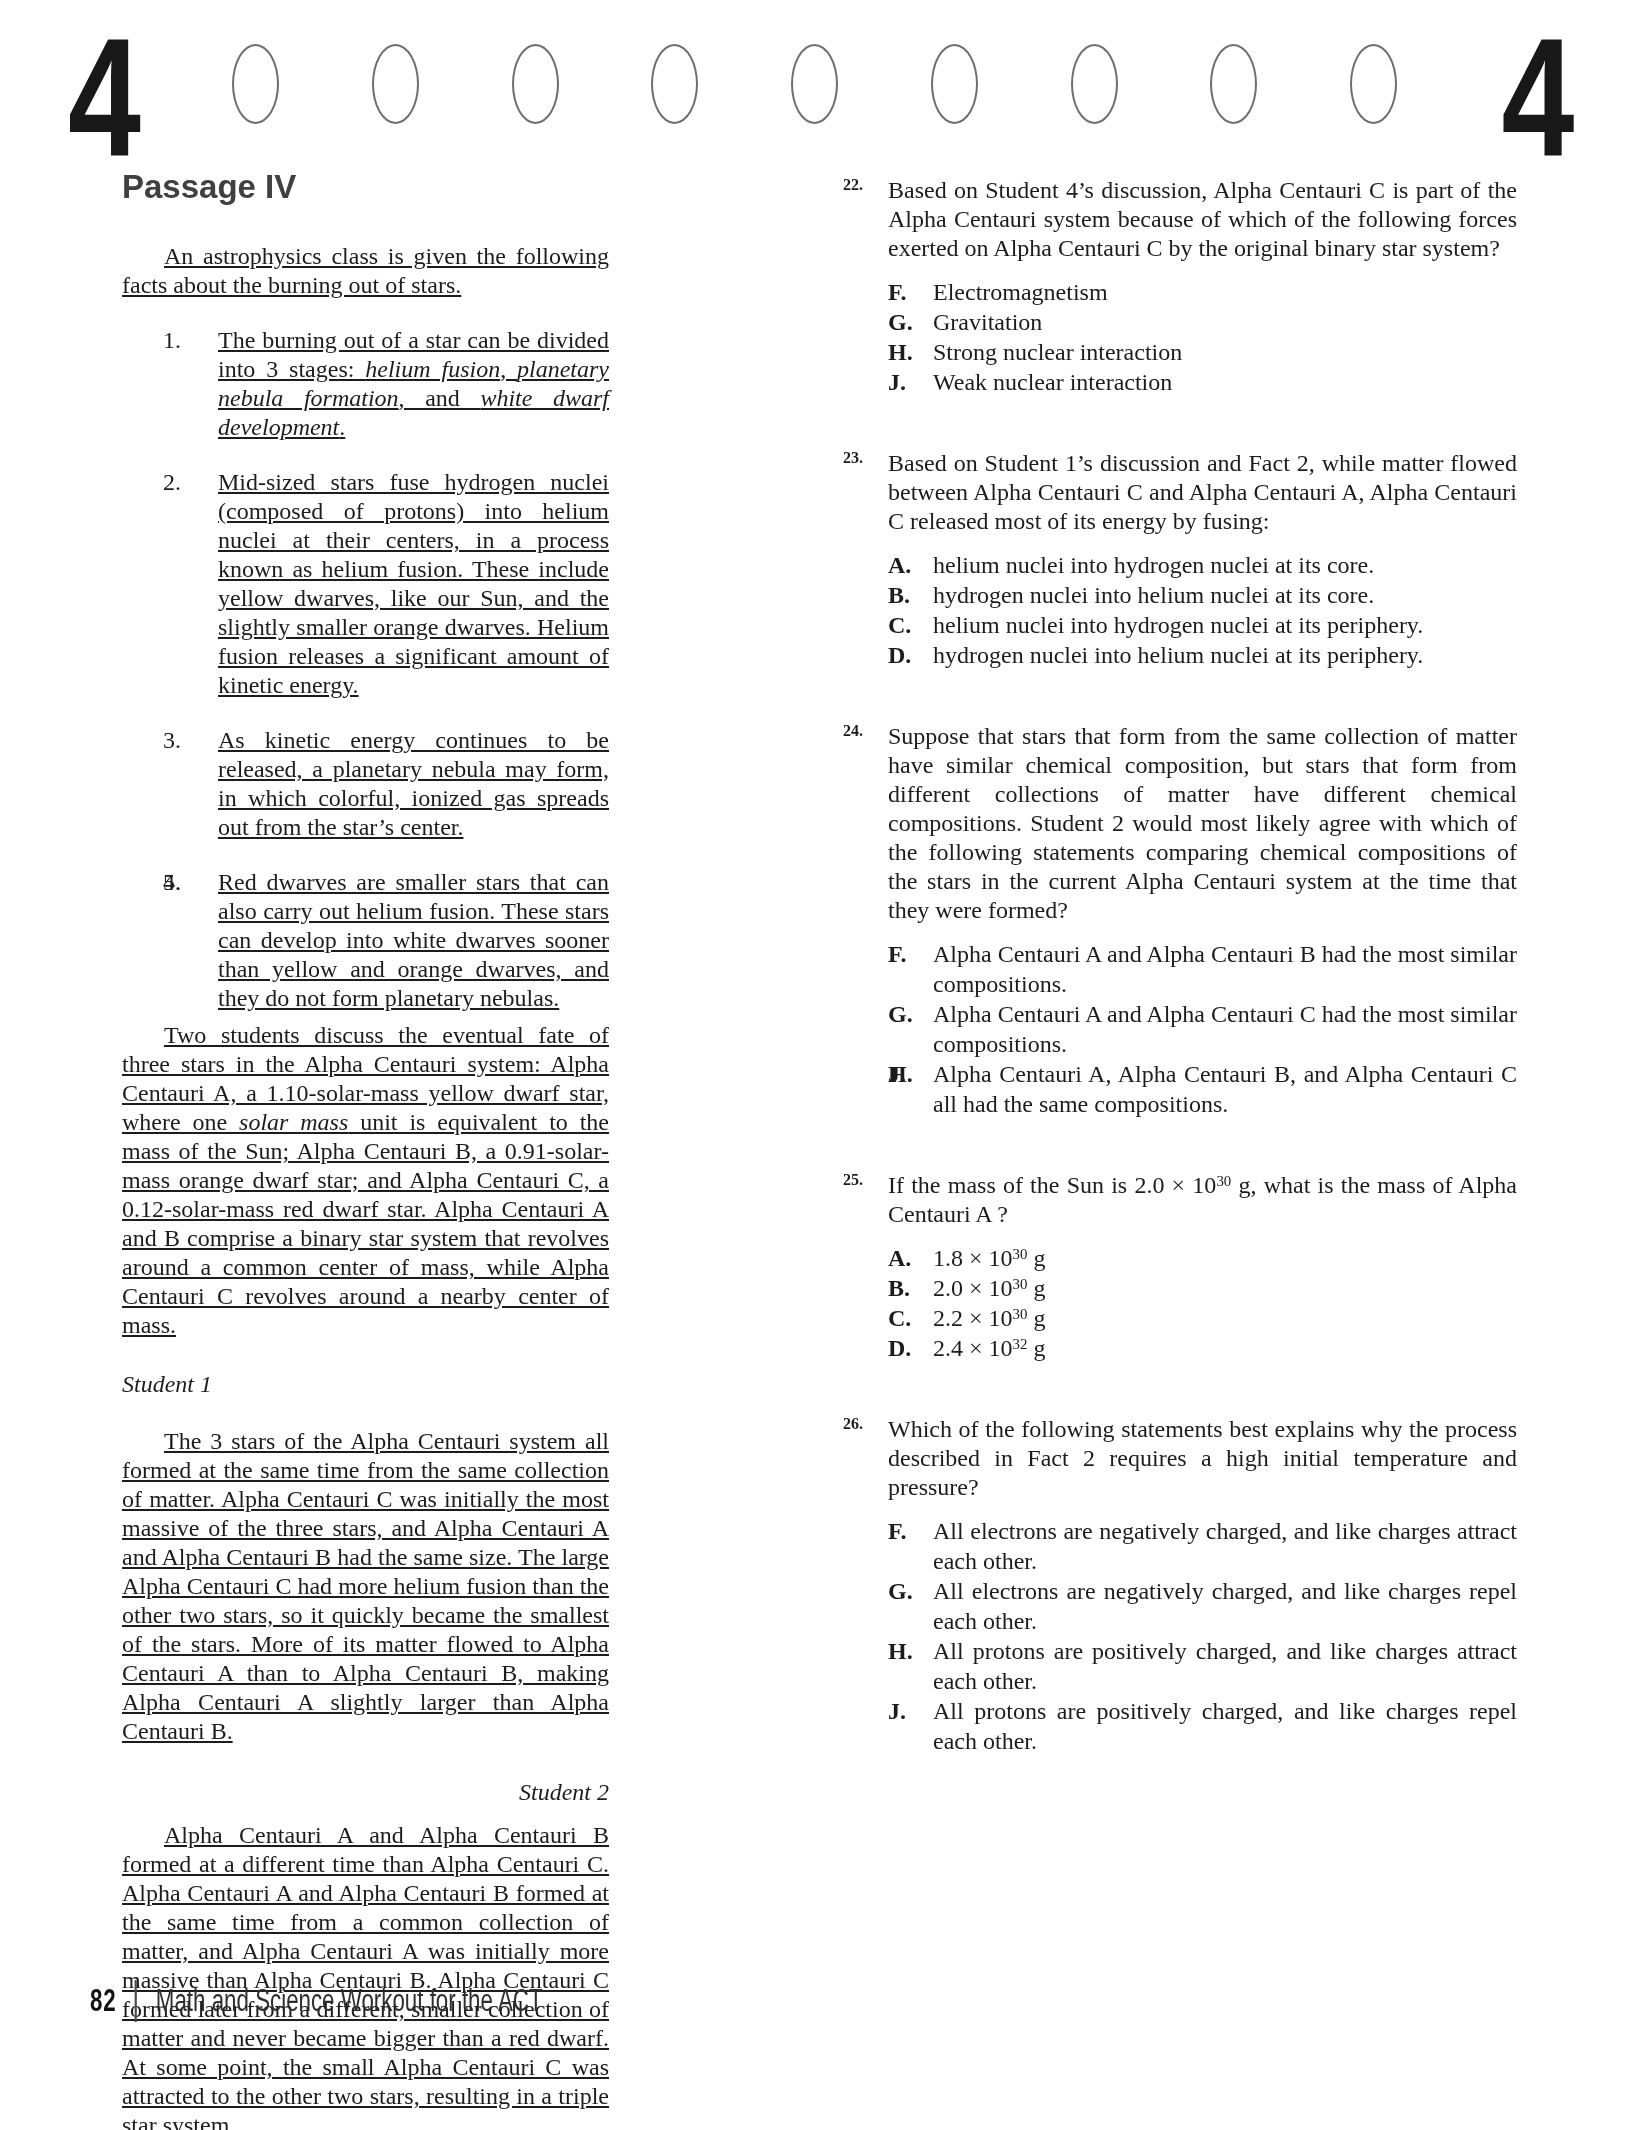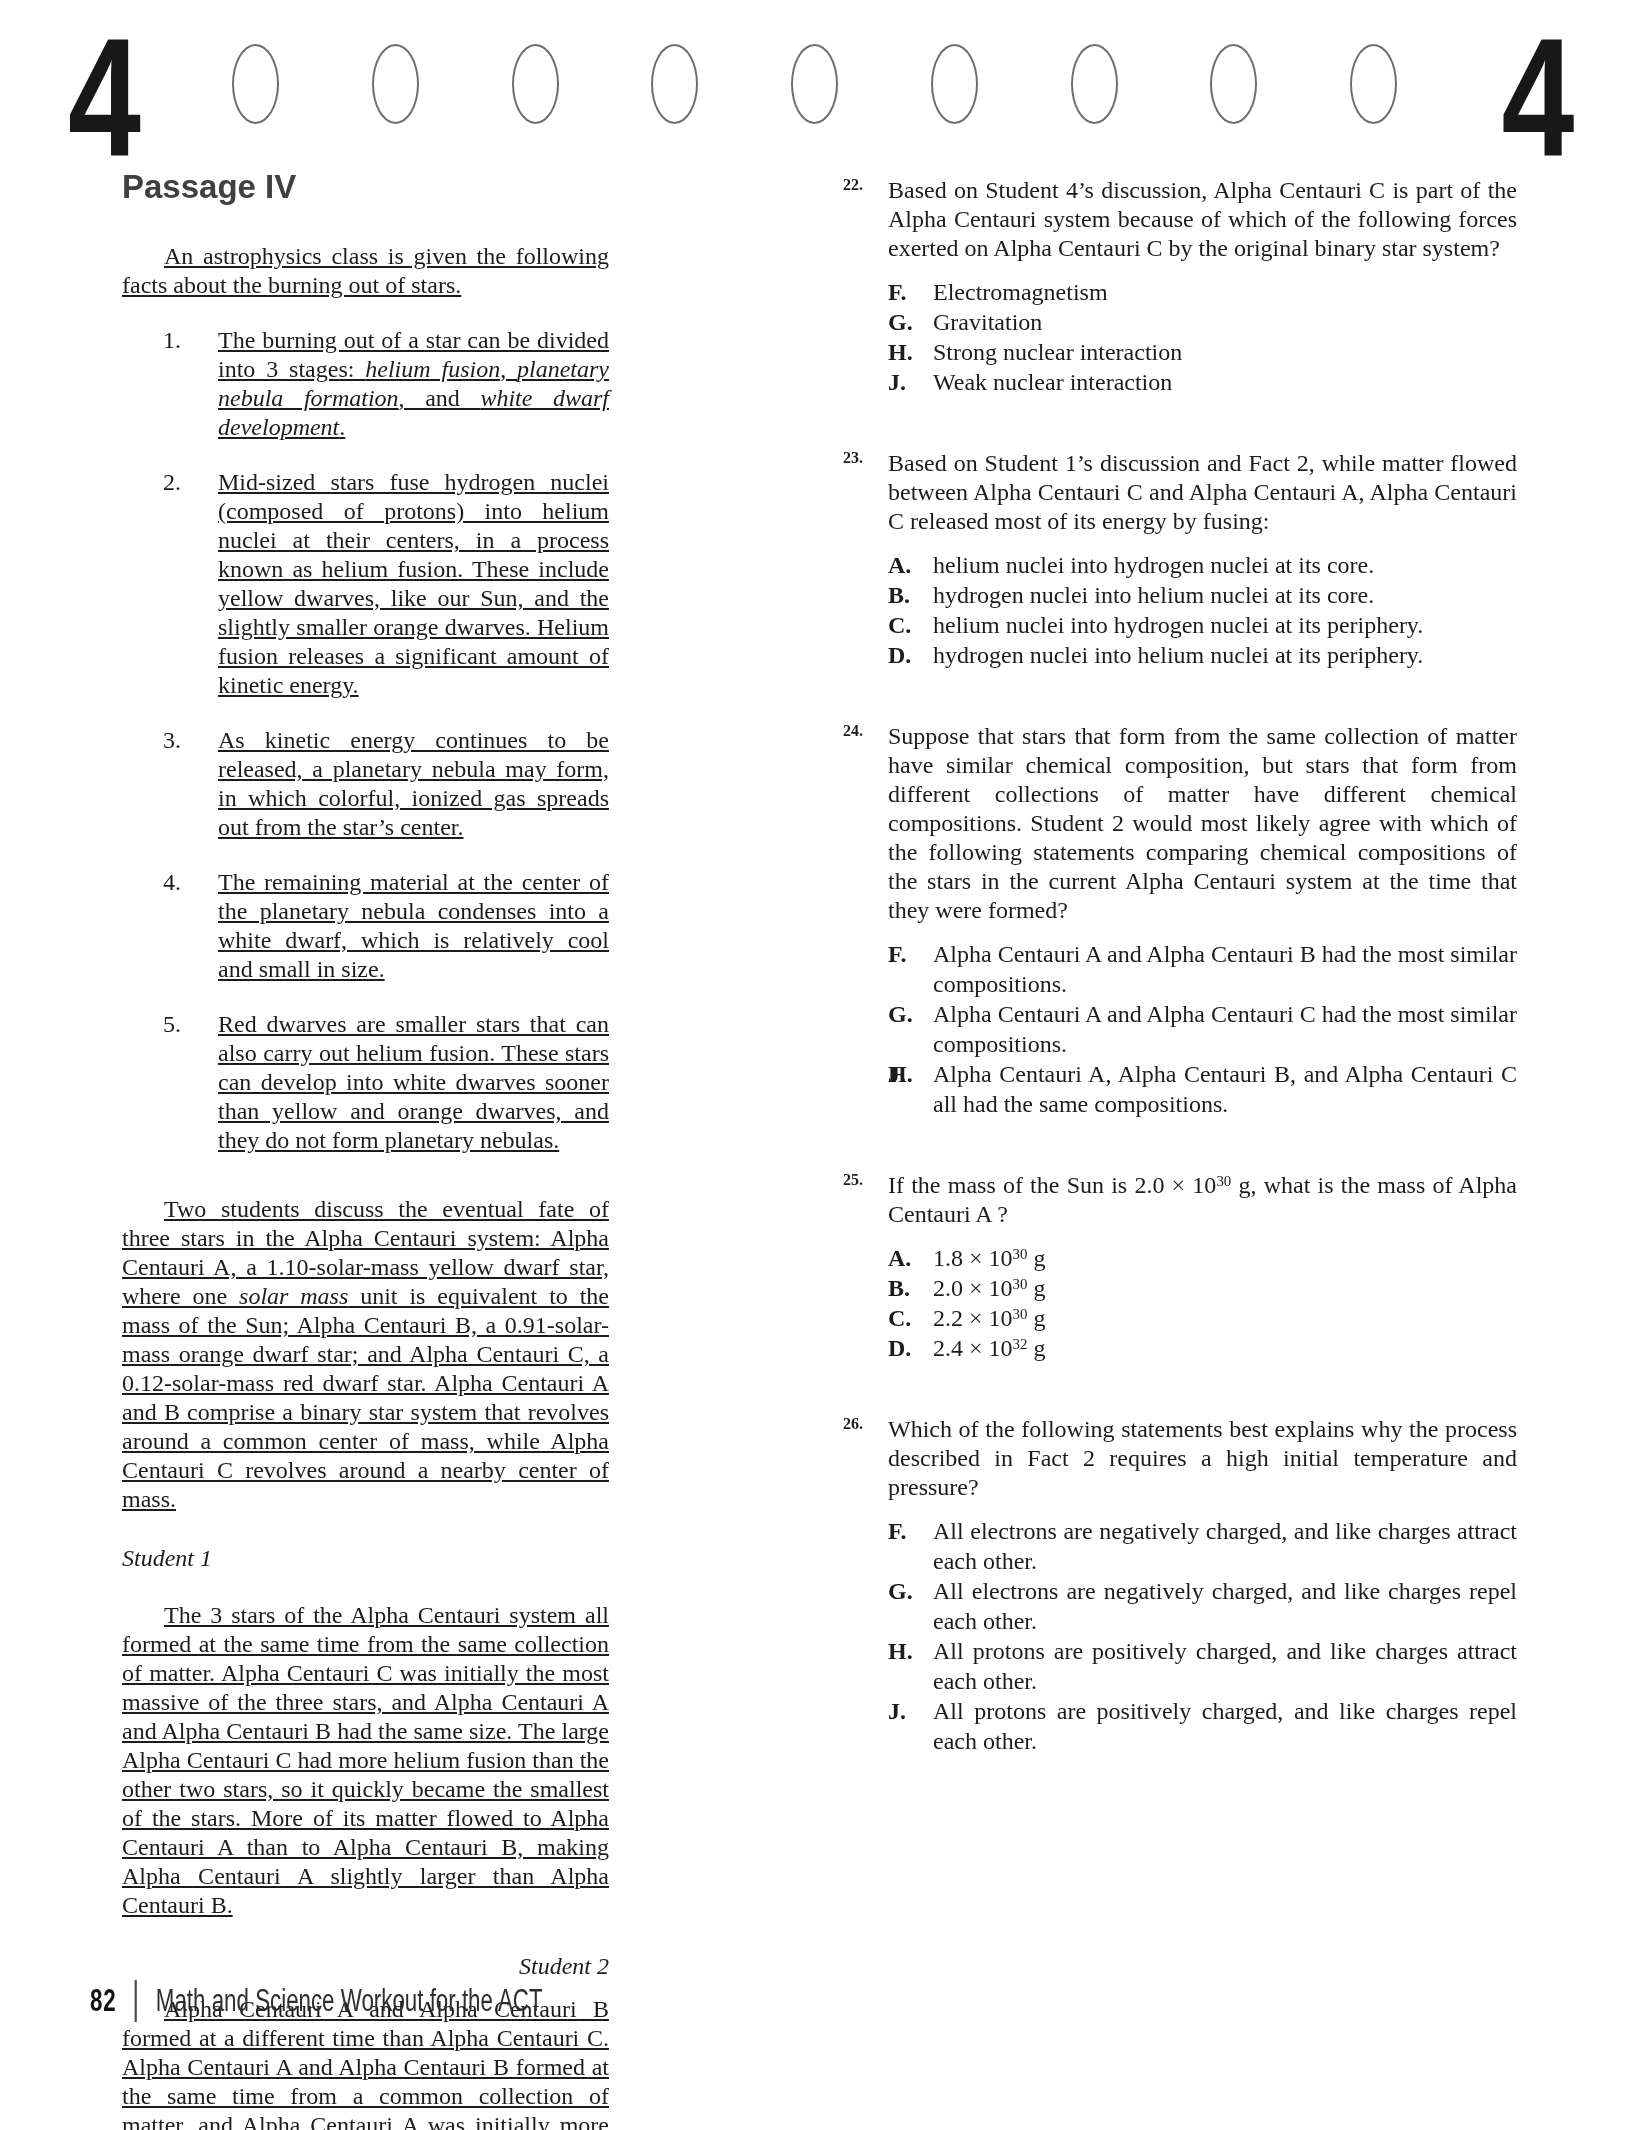--- a/index.html
+++ b/index.html
@@ -35,21 +35,21 @@
 
   .passage-title {
     font-family:"Liberation Sans", sans-serif;
     font-weight:bold; font-size:33px; line-height:38px; color:#404040;
     margin:0 0 36px 0;
   }
 
   .body-text { font-size:24px; line-height:29px; text-align:justify;text-decoration:underline; }
 
   p.indent { text-indent:42px; }
-  .p-two { margin-top:40px; }
+  .p-two { margin-top:8px; }
 
   .fact { position:relative; padding-left:96px; margin-top:26px; }
   .fact-num { position:absolute; left:41px; top:0; }
 
   .student-head {
     font-style:italic; font-weight:normal;
     font-size:24px; line-height:29px; text-align:left;
   }
   .student-head.s1 { margin:30px 0 28px 0; }
   .student-head.s2 { margin:32px 0 14px 12px;text-align:right; }
@@ -107,21 +107,20 @@
     <div class="fact body-text">
       <span class="fact-num">2.</span>
       <span class="fact-text">Mid-sized stars fuse hydrogen nuclei (composed of protons) into helium nuclei at their centers, in a process known as helium fusion. These include yellow dwarves, like our Sun, and the slightly smaller orange dwarves. Helium fusion releases a significant amount of kinetic energy.</span>
     </div>
     <div class="fact body-text">
       <span class="fact-num">3.</span>
       <span class="fact-text">As kinetic energy continues to be released, a planetary nebula may form, in which colorful, ionized gas spreads out from the star’s center.</span>
     </div>
     <div class="fact body-text">
       <span class="fact-num">4.</span>
-      <span class="fact-text">The remaining material at the center of the planetary nebula condenses into a white dwarf, which is relatively cool and small in size.</span>
     </div>
     <div class="fact body-text">
       <span class="fact-num">5.</span>
       <span class="fact-text">Red dwarves are smaller stars that can also carry out helium fusion. These stars can develop into white dwarves sooner than yellow and orange dwarves, and they do not form planetary nebulas.</span>
     </div>
 
     <p class="body-text indent p-two">Two students discuss the eventual fate of three stars in the Alpha Centauri system: Alpha Centauri A, a 1.10-solar-mass yellow dwarf star, where one <i>solar mass</i> unit is equivalent to the mass of the Sun; Alpha Centauri B, a 0.91-solar-mass orange dwarf star; and Alpha Centauri C, a 0.12-solar-mass red dwarf star. Alpha Centauri A and B comprise a binary star system that revolves around a common center of mass, while Alpha Centauri C revolves around a nearby center of mass.</p>
 
     <h3 class="student-head s1">Student 1</h3>
     <p class="body-text indent">The 3 stars of the Alpha Centauri system all formed at the same time from the same collection of matter. Alpha Centauri C was initially the most massive of the three stars, and Alpha Centauri A and Alpha Centauri B had the same size. The large Alpha Centauri C had more helium fusion than the other two stars, so it quickly became the smallest of the stars. More of its matter flowed to Alpha Centauri A than to Alpha Centauri B, making Alpha Centauri A slightly larger than Alpha Centauri B.</p>

